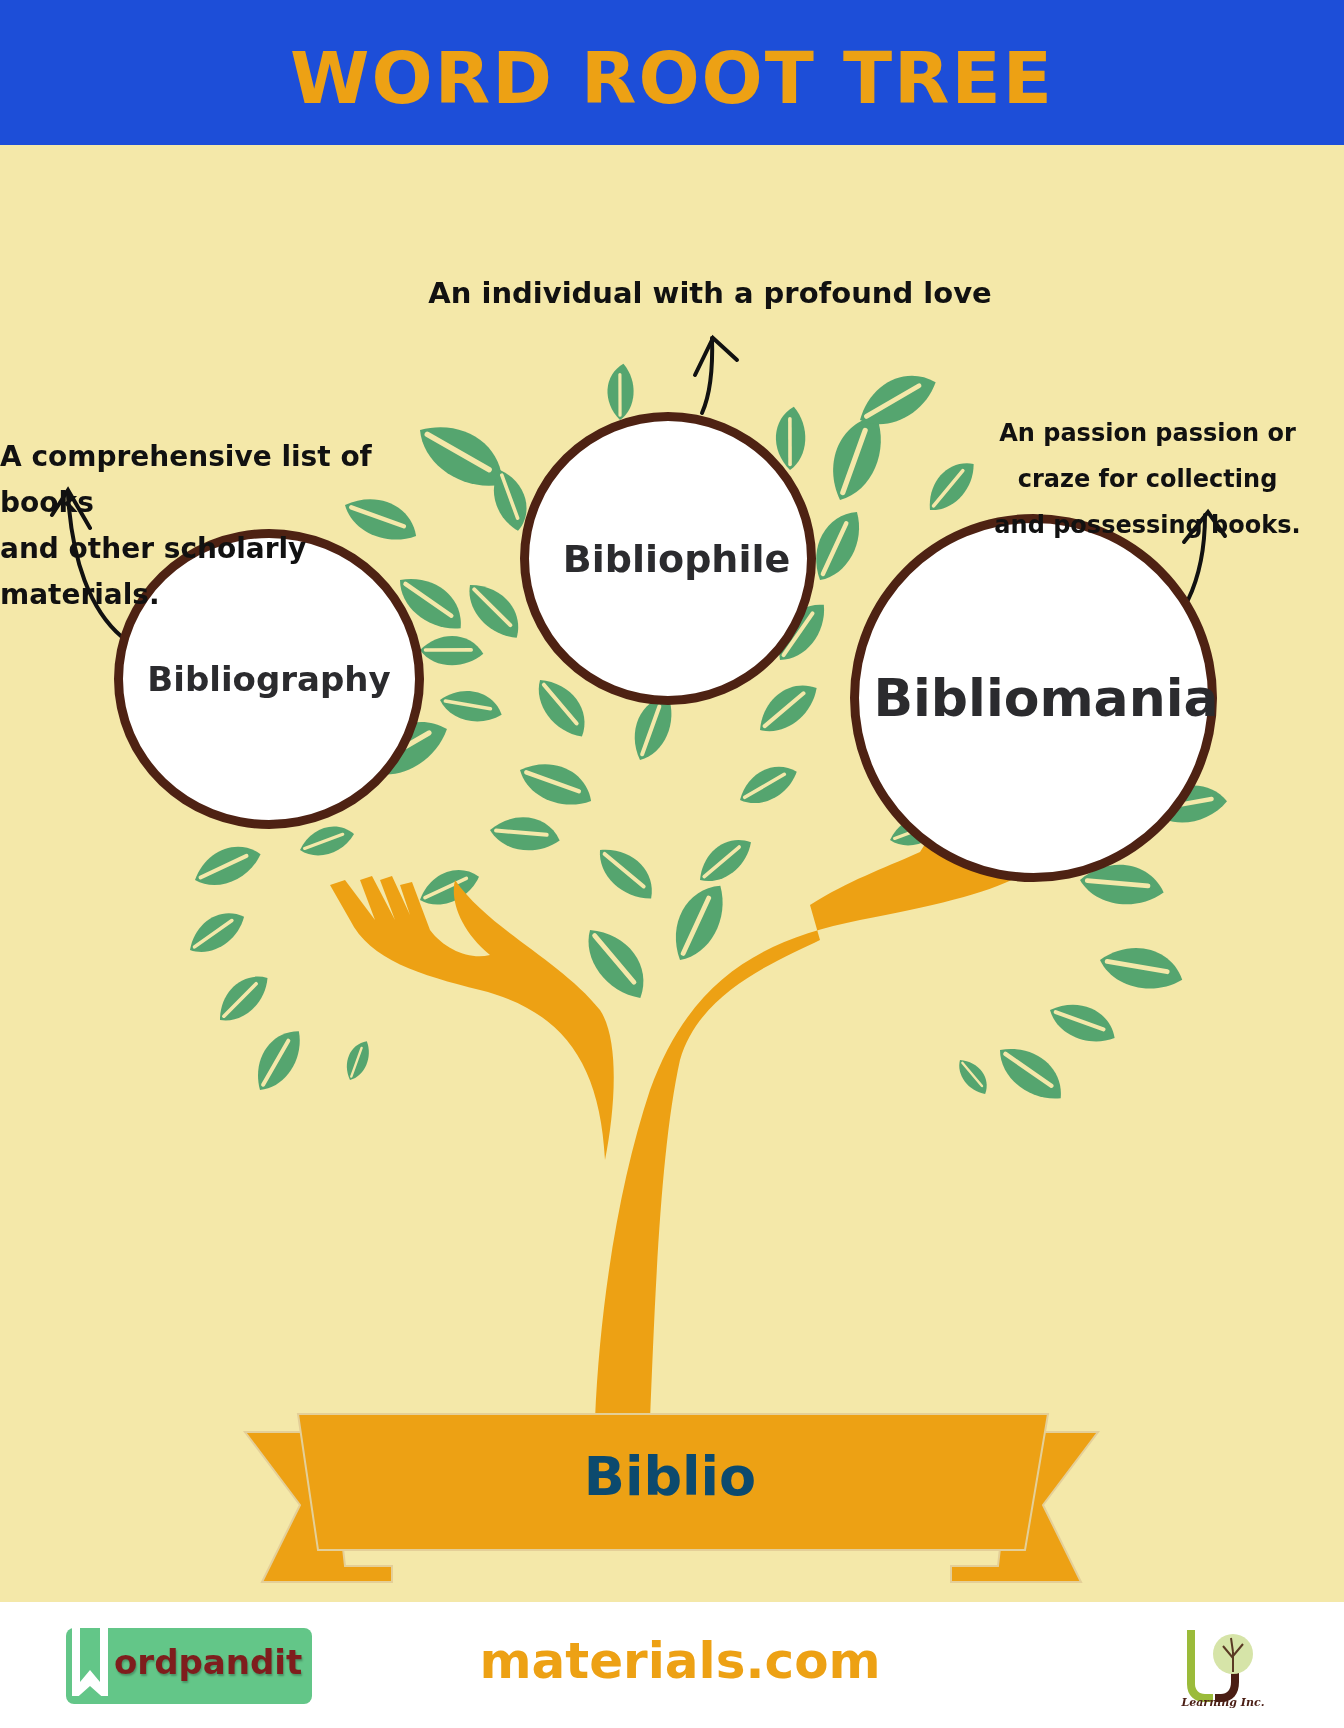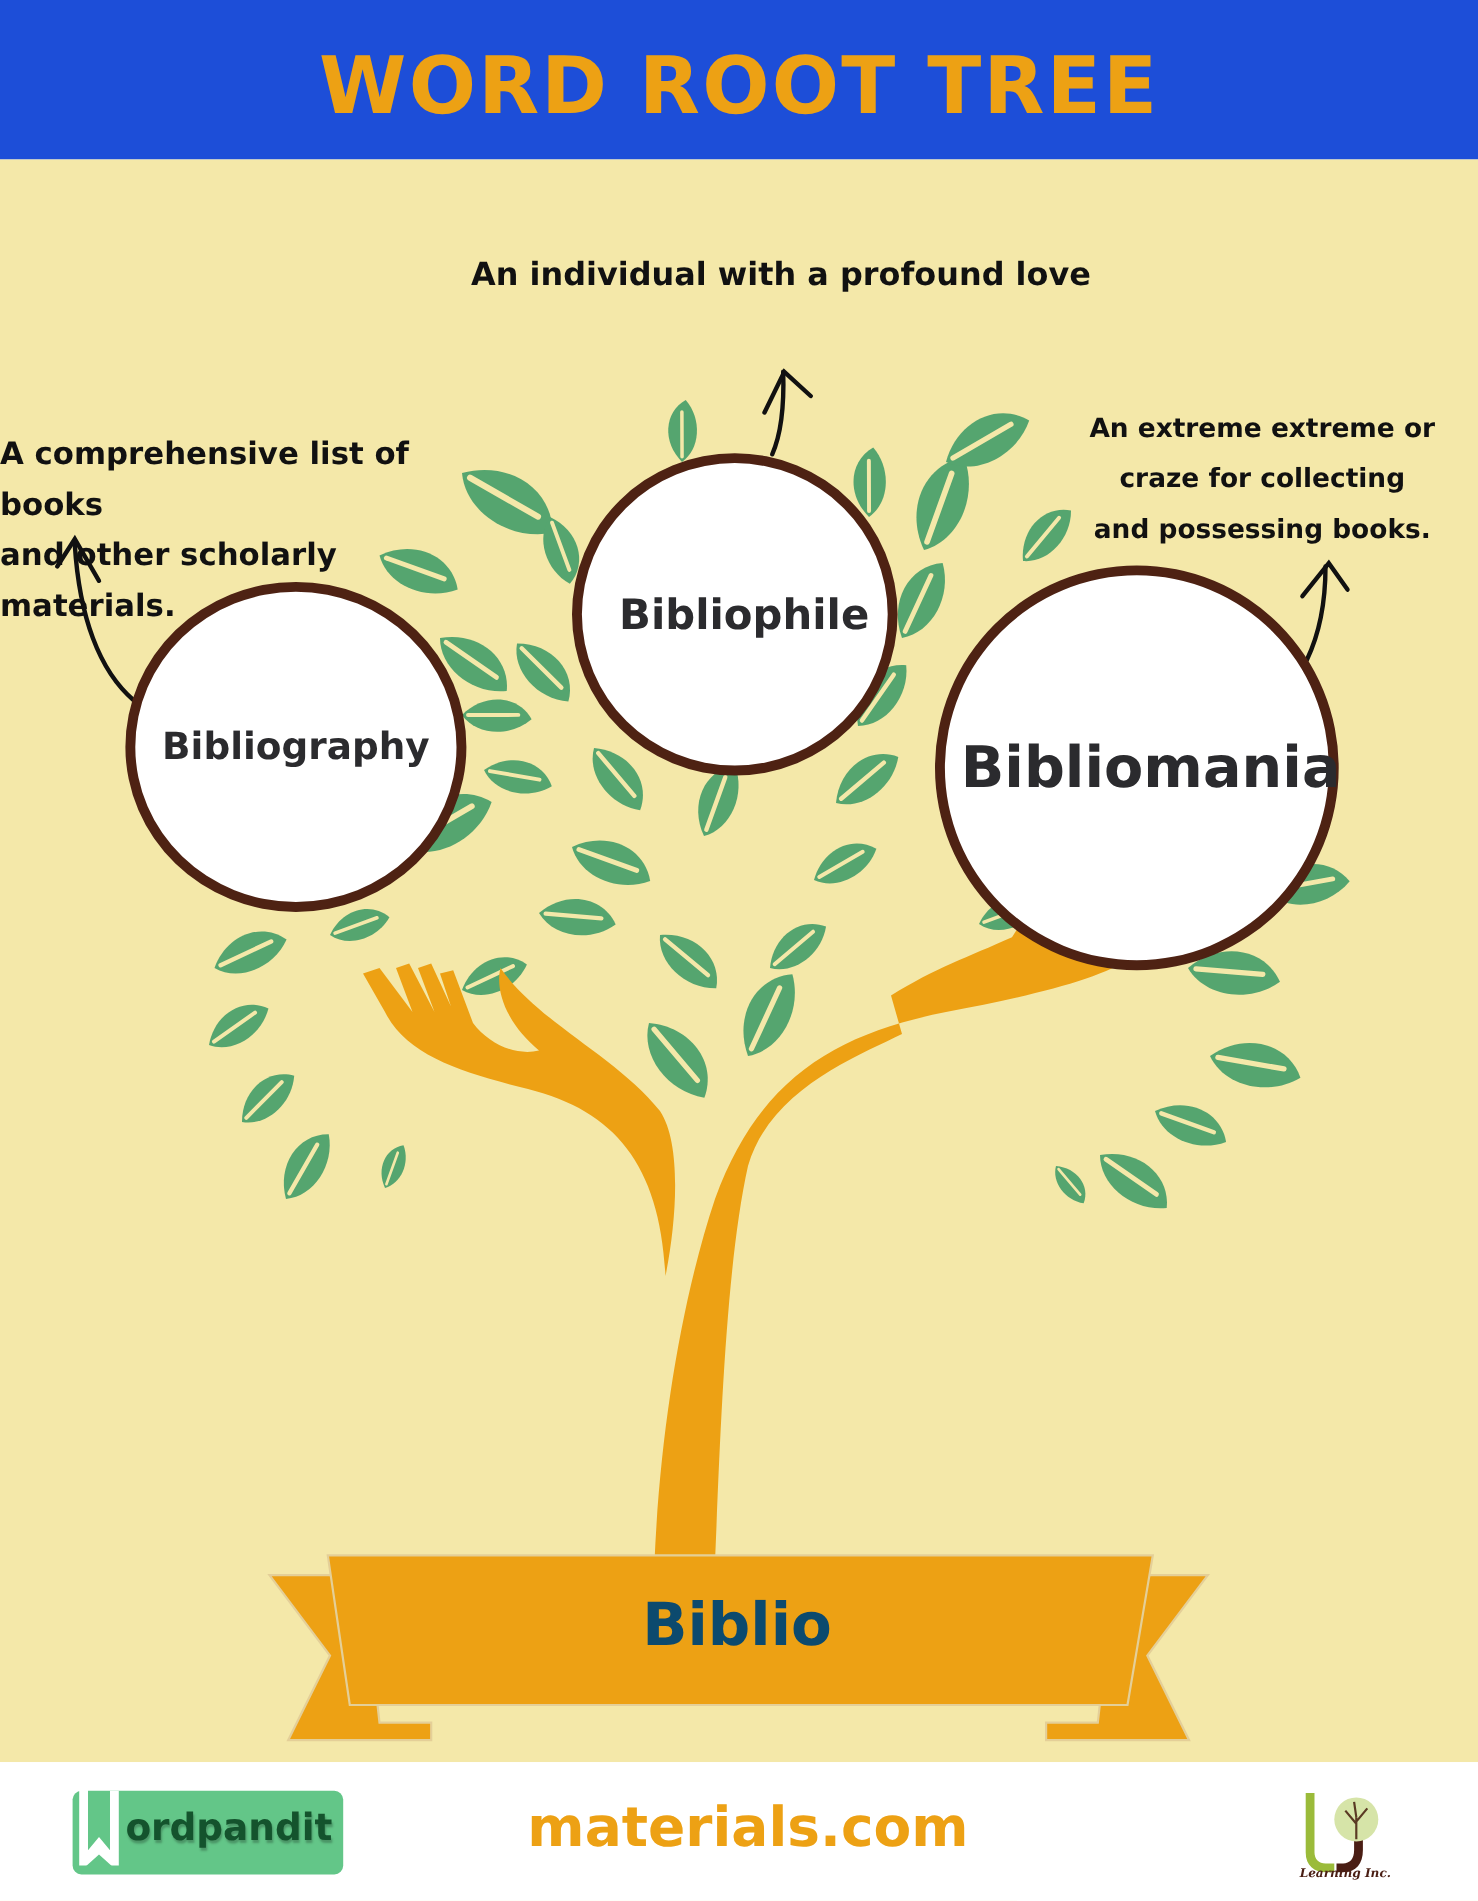--- a/index.html
+++ b/index.html
@@ -3,25 +3,25 @@
 <meta charset="utf-8">
 <style>
   html, body { margin:0; padding:0; }
   body { width:1344px; height:1728px; position:relative; overflow:hidden; background:#ffffff; font-family:"Liberation Sans", sans-serif; }
   .header { position:absolute; left:0; top:0; width:1344px; height:145px; background:#1d4ed8; }
   .title { position:absolute; left:0; top:36px; width:1344px; text-align:center; font-family:"DejaVu Sans", sans-serif; font-weight:bold; font-size:72px; letter-spacing:2px; color:#eda114; line-height:84px; }
   .panel { position:absolute; left:0; top:145px; width:1344px; height:1457px; background:#f4e8a9; }
   .art { position:absolute; left:0; top:0; }
   .bubble { position:absolute; border-radius:50%; background:#fff; border:9px solid #4e2213; box-sizing:border-box; display:flex; align-items:center; justify-content:center; }
   .bubble span { font-family:"DejaVu Sans", sans-serif; font-weight:bold; color:#2b2b2e; }
-  .def { position:absolute; font-family:"DejaVu Sans", sans-serif; font-weight:bold; color:#111; text-align:center; }
+  .def { position:absolute; font-family:"DejaVu Sans", sans-serif; font-weight:bold; color:#111; text-align:center;margin-top:44px; }
   .banner-text { position:absolute; left:520px; top:1445px; width:300px; text-align:center; font-family:"DejaVu Sans", sans-serif; font-weight:bold; font-size:54px; color:#0c4a6e; }
   .footer { position:absolute; left:0; top:1602px; width:1344px; height:126px; background:#fff; }
   .wp-logo { position:absolute; left:66px; top:1628px; width:246px; height:76px; background:#63c688; border-radius:8px; }
-  .wp-logo-text { position:absolute; left:48px; top:14px; font-family:"DejaVu Sans", sans-serif; font-weight:bold; font-size:34px; color:#14532d; text-shadow:1px 2px 2px rgba(0,0,0,0.25); }
+  .wp-logo-text { position:absolute; left:48px; top:14px; font-family:"DejaVu Sans", sans-serif; font-weight:bold; font-size:34px; color:#7f1d1d; text-shadow:1px 2px 2px rgba(0,0,0,0.25); }
   .wp-url { position:absolute; left:440px; top:1632px; width:480px; text-align:center; font-family:"DejaVu Sans", sans-serif; font-weight:bold; font-size:50px; color:#eda114; }
   .li-logo { position:absolute; left:1175px; top:1622px; width:90px; height:100px; }
   .li-text { position:absolute; left:1168px; top:1696px; width:110px; text-align:center; font-family:"DejaVu Serif", serif; font-style:italic; font-weight:bold; font-size:11px; color:#4a1e14; }
 </style>
 </head>
 <body>
 
 <div class="header">
   <div class="title">WORD ROOT TREE</div>
 </div>
@@ -106,21 +106,21 @@
 </div>
 
 <div class="def" style="left:0; top:390px; width:430px; font-size:28px; line-height:46px; text-align:left;">
   <div>A comprehensive list of books</div>
   <div>and other scholarly materials.</div>
 </div>
 <div class="def" style="left:400px; top:225px; width:620px; font-size:29px; line-height:48px;">
   <div>An individual with a profound love</div>
 </div>
 <div class="def" style="left:975px; top:366px; width:345px; font-size:24px; line-height:46px;">
-  <div>An extreme extreme or</div>
+  <div>An passion passion or</div>
   <div>craze for collecting</div>
   <div>and possessing books.</div>
 </div>
 
 <div class="banner-text">Biblio</div>
 
 <div class="footer"></div>
 <div class="wp-logo">
   <svg width="48" height="76" style="position:absolute;left:0;top:-8px;">
     <path d="M6,4 L14,4 L14,62 L24,50 L34,62 L34,8 L42,8 L42,82 L24,66 L6,82 Z" fill="#fff"></path>

